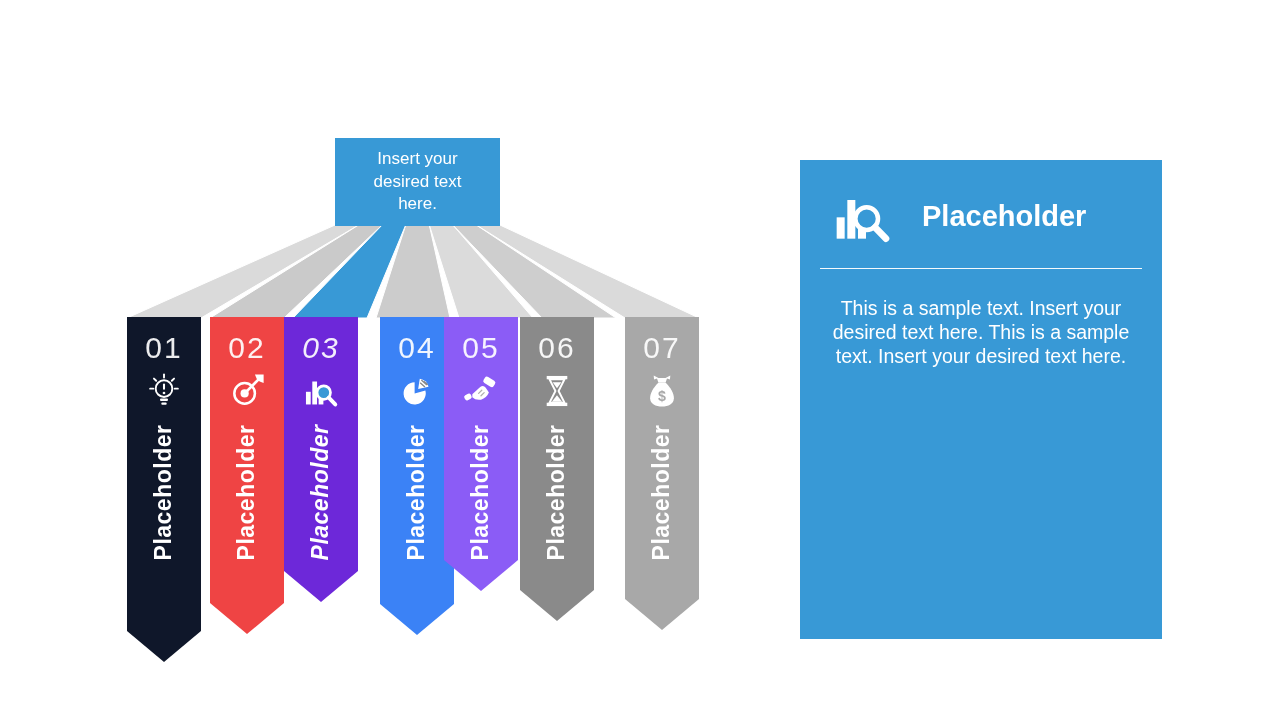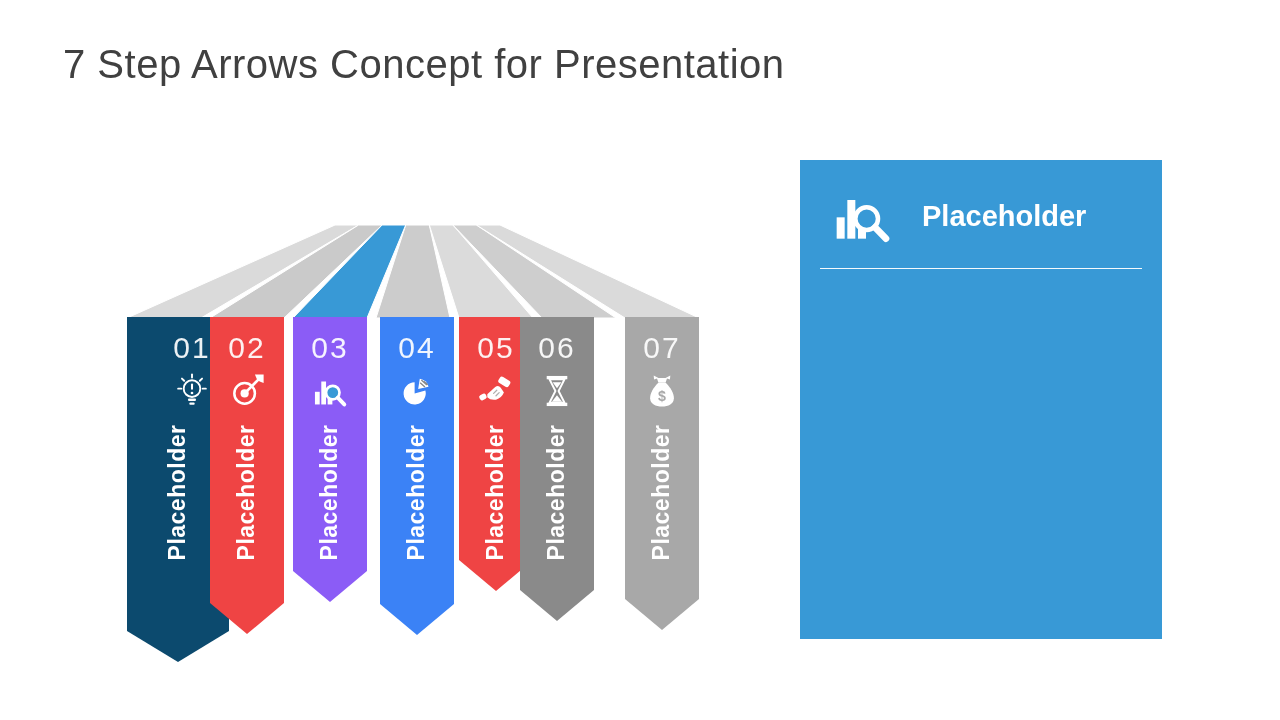--- a/index.html
+++ b/index.html
@@ -20,25 +20,25 @@
     width:118px;text-align:center;color:#ffffff;font-size:17px;line-height:1.32;
   }
   
   .beams{position:absolute;left:0;top:0;z-index:1;}
   
   .col{
     position:absolute;top:317px;width:74px;z-index:2;
     clip-path:polygon(0 0,100% 0,100% calc(100% - 31px),50% 100%,0 calc(100% - 31px));
     text-align:center;
   }
-  .c0{left:127px;height:345px;background:#0c4a6e;color:#a8a8a8;padding-left:28px;}
+  .c0{left:127px;height:345px;background:#0f172a;color:#a8a8a8;}
   .c1{left:210px;height:317px;background:#ef4444;color:#818181;}
-  .c2{left:293px;height:285px;background:#8b5cf6;color:#3899d6;}
+  .c2{left:284px;height:285px;background:#6d28d9;color:#3899d6;font-style:italic;}
   .c3{left:380px;height:318px;background:#3b82f6;color:#868686;}
-  .c4{left:459px;height:274px;background:#ef4444;color:#b0b0b0;}
+  .c4{left:444px;height:274px;background:#8b5cf6;color:#b0b0b0;}
   .c5{left:520px;height:304px;background:#8a8a8a;color:#8a8a8a;}
   .c6{left:625px;height:313px;background:#a8a8a8;color:#a8a8a8;text-align:center;}
   .num{
     margin-top:14px;font-size:30px;font-weight:300;letter-spacing:2px;
     color:rgba(255,255,255,.92);
   }
   .icon{width:38px;height:38px;margin:7px auto 0;display:block;}
   .vwrap{
     position:absolute;left:0;right:0;top:104px;height:142px;
     display:flex;align-items:center;justify-content:center;overflow:visible;
@@ -59,32 +59,34 @@
   .panel-body{
     margin:28px auto 0;width:302px;text-align:center;color:#ffffff;
     font-size:19.5px;line-height:1.22;
   }
 </style>
 </head>
 <body>
 
 <div class="slide">
 
-  <div class="title">7 Step Arrows Concept for Presentation</div>
 
   <svg class="beams" width="1280" height="720" viewBox="0 0 1280 720">
     <polygon points="335,225 358.6,225 201,318 127,318" fill="#a8a8a8" fill-opacity="0.42" stroke="#ffffff" stroke-width="1"></polygon>
     <polygon points="358.6,225 382.1,225 284,318 210,318" fill="#818181" fill-opacity="0.42" stroke="#ffffff" stroke-width="1"></polygon>
     <polygon points="405.7,225 429.3,225 450,318 376,318" fill="#868686" fill-opacity="0.42" stroke="#ffffff" stroke-width="1"></polygon>
     <polygon points="429.3,225 452.9,225 533,318 459,318" fill="#b0b0b0" fill-opacity="0.45" stroke="#ffffff" stroke-width="1"></polygon>
     <polygon points="452.9,225 476.4,225 616,318 542,318" fill="#8a8a8a" fill-opacity="0.42" stroke="#ffffff" stroke-width="1"></polygon>
     <polygon points="476.4,225 500,225 699,318 625,318" fill="#a8a8a8" fill-opacity="0.42" stroke="#ffffff" stroke-width="1"></polygon>
     <polygon points="382.1,225 405.7,225 367,318 293,318" fill="#3899d6" stroke="#ffffff" stroke-width="1"></polygon>
   </svg>
 
+  <div class="callout">
+    <div class="txt">Insert your desired text here.</div>
+  </div>
 
   <div class="col c0">
     <div class="num">01</div>
     <svg class="icon" viewBox="0 0 48 48">
       <g stroke="#fff" fill="none" stroke-width="2.4" stroke-linecap="round">
         <line x1="24" y1="7" x2="24" y2="3"></line>
         <line x1="33.9" y1="11.1" x2="36.7" y2="8.3"></line>
         <line x1="14.1" y1="11.1" x2="11.3" y2="8.3"></line>
         <line x1="37.5" y1="21" x2="41.5" y2="21"></line>
         <line x1="10.5" y1="21" x2="6.5" y2="21"></line>
@@ -196,15 +198,16 @@
       <svg class="panel-icon" viewBox="0 0 48 48">
         <rect x="5" y="25" width="6" height="16" fill="#fff"></rect>
         <rect x="13" y="12" width="6" height="29" fill="#fff"></rect>
         <rect x="21" y="19" width="6" height="22" fill="#fff"></rect>
         <circle cx="27.5" cy="26" r="8.5" fill="currentColor" stroke="#fff" stroke-width="3.4"></circle>
         <line x1="33.8" y1="32.5" x2="42" y2="41" stroke="#fff" stroke-width="5" stroke-linecap="round"></line>
       </svg>
       <div class="panel-title">Placeholder</div>
     </div>
     <hr class="panel-divider">
+    <div class="panel-body">This is a sample text. Insert your desired text here. This is a sample text. Insert your desired text here.</div>
   </div>
 
 </div>
 
 </body></html>

